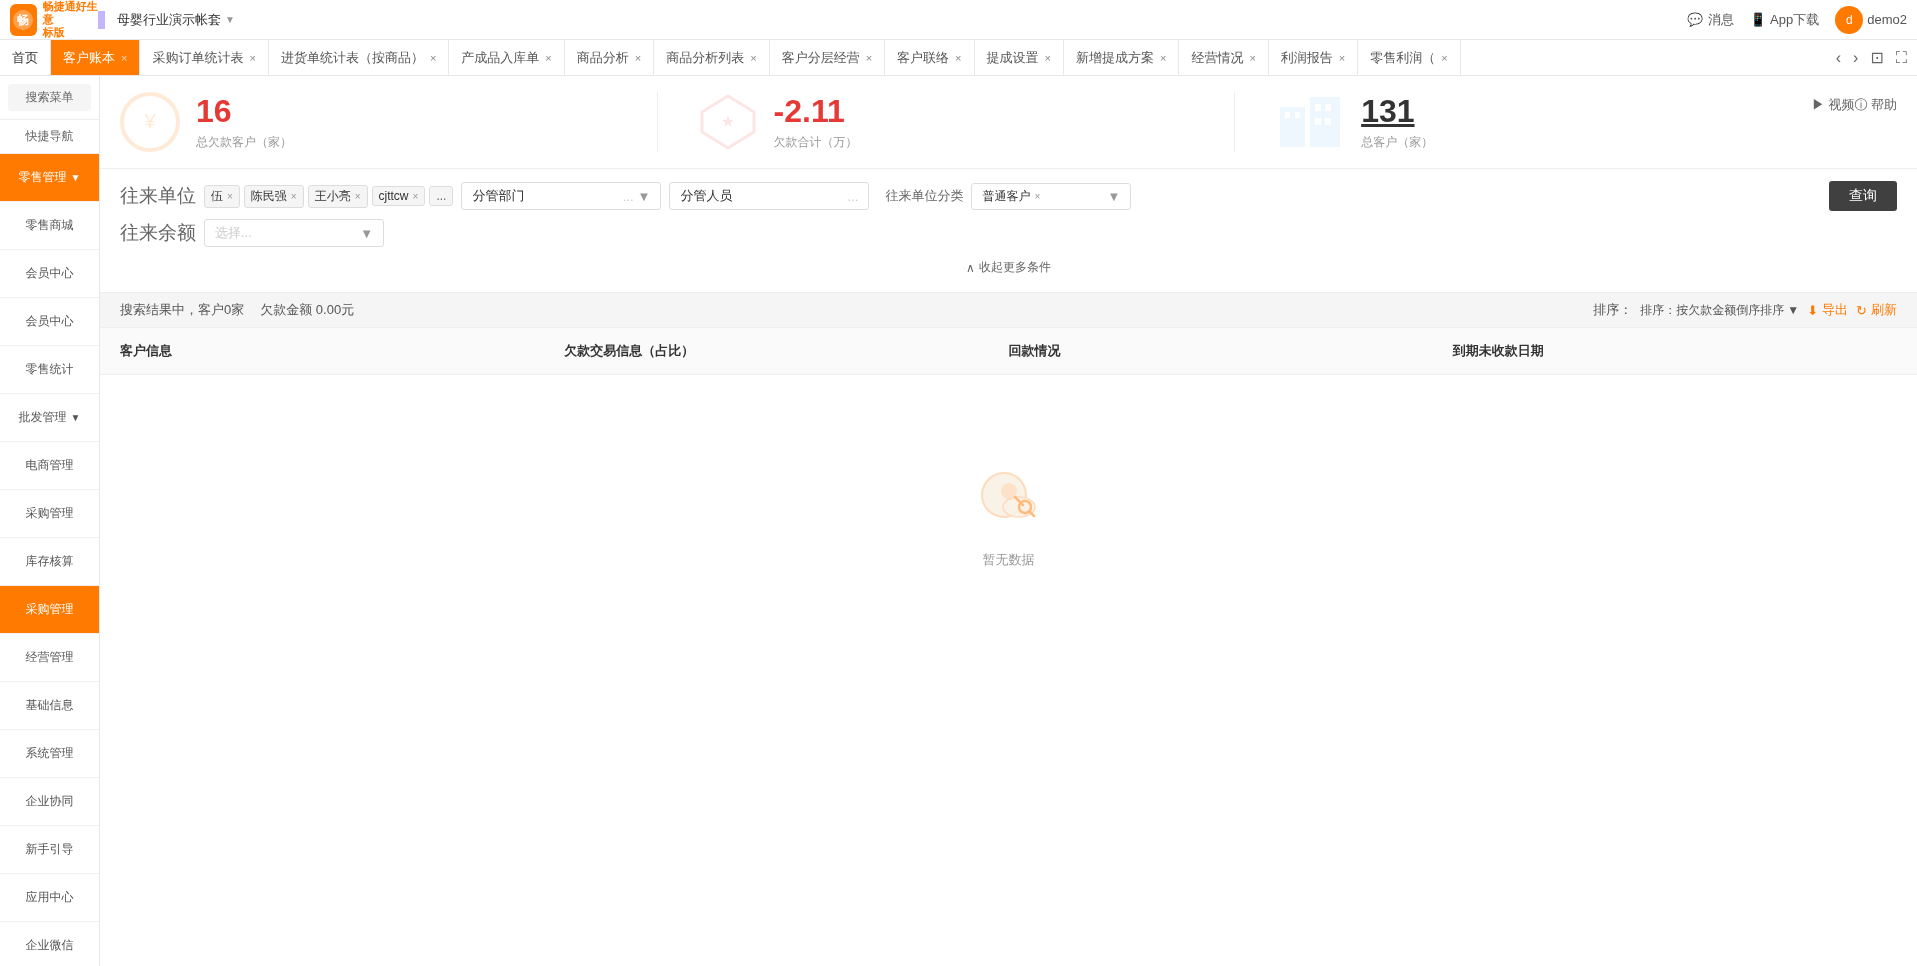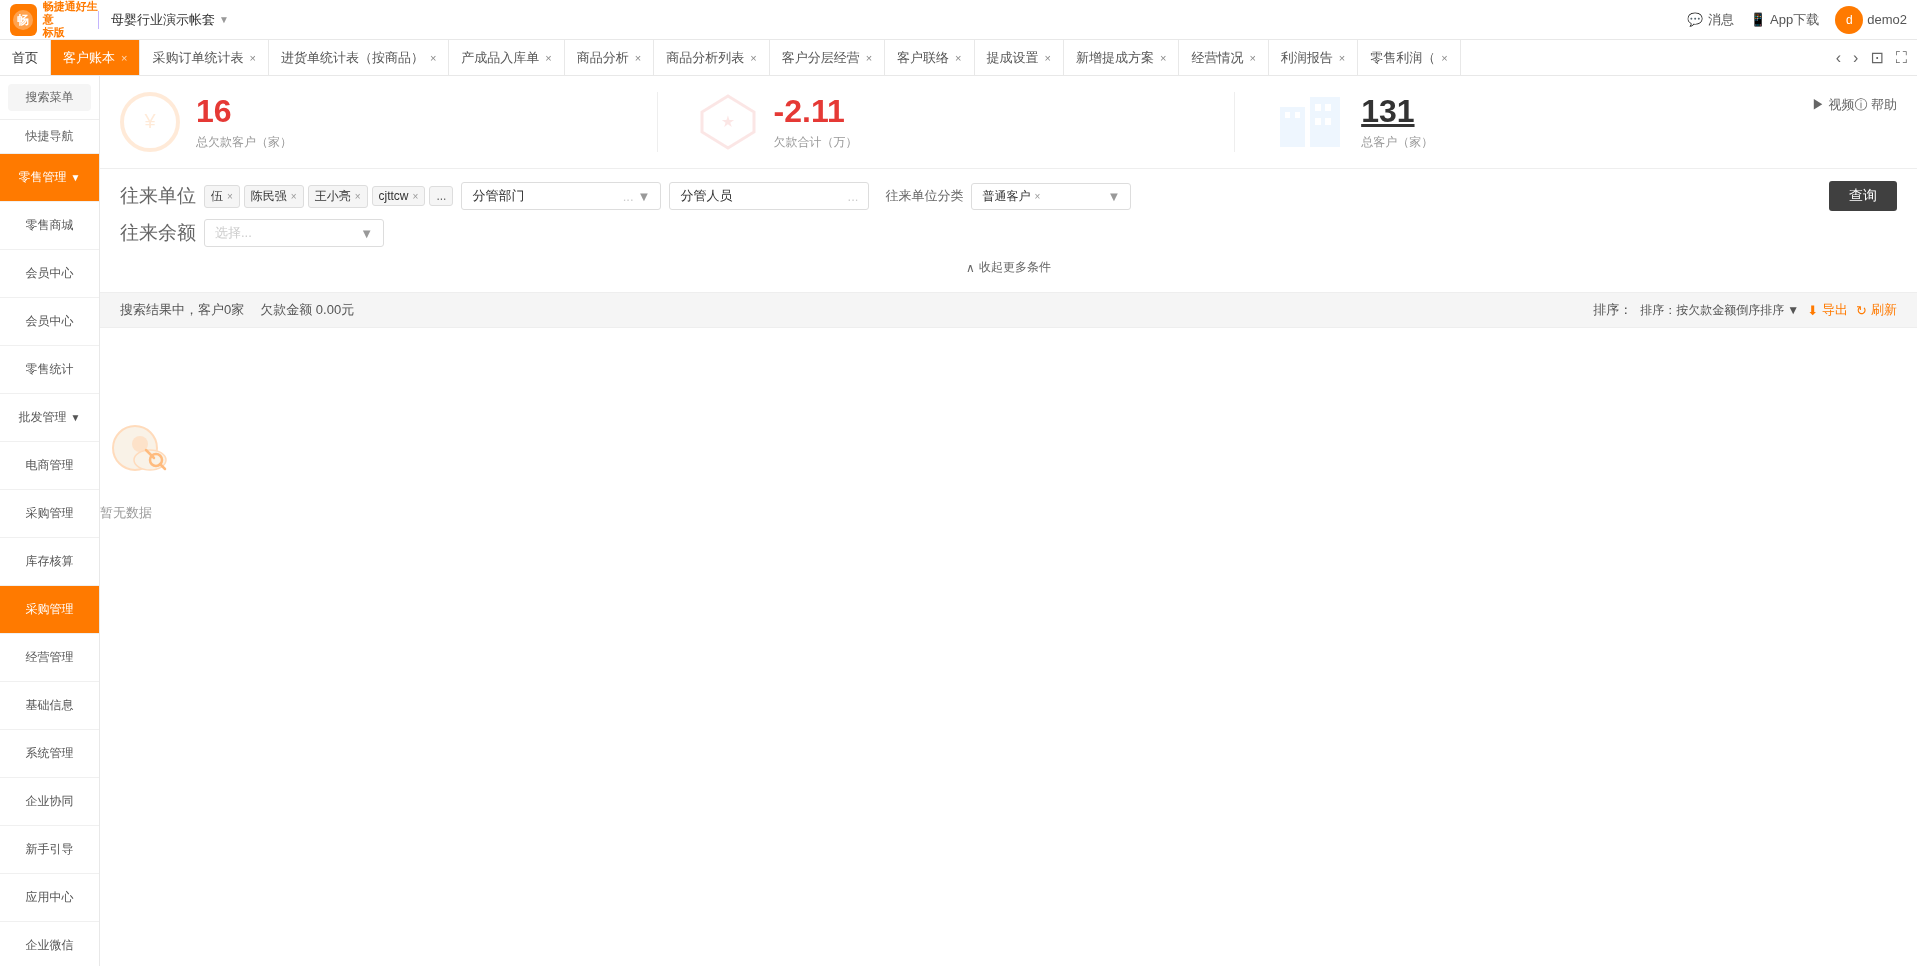--- a/index.html
+++ b/index.html
@@ -12,21 +12,21 @@
     }
     .logo-area {
       display: flex; align-items: center; width: 88px; gap: 6px; flex-shrink: 0;
     }
     .logo-icon {
       width: 32px; height: 32px; background: #ff7a00; border-radius: 6px;
       display: flex; align-items: center; justify-content: center; color: #fff; font-size: 16px; font-weight: bold;
     }
     .logo-text { font-size: 11px; color: #ff7a00; font-weight: bold; line-height: 1.2; }
     .enterprise-selector {
-      display: flex; align-items: center; gap: 4px; padding: 0 12px; border-left: 1px solid #c4b5fd;
+      display: flex; align-items: center; gap: 4px; padding: 0 12px; border-left: 7px solid #c4b5fd;
       font-size: 13px; color: #333; cursor: pointer; min-width: 180px;
     }
     .enterprise-selector .arrow { color: #999; font-size: 10px; }
     .top-right {
       margin-left: auto; display: flex; align-items: center; gap: 16px; font-size: 13px;
     }
     .top-right-item { display: flex; align-items: center; gap: 4px; cursor: pointer; color: #555; }
     .avatar { width: 28px; height: 28px; border-radius: 50%; background: #ff7a00; display: flex; align-items: center; justify-content: center; color: #fff; font-size: 12px; }
 
     
@@ -136,21 +136,21 @@
     .table-header {
       display: grid;
       grid-template-columns: 2fr 2fr 2fr 2fr;
       background: #fafafa; border-bottom: 1px solid #eee;
       padding: 10px 20px; font-size: 13px; font-weight: bold; color: #333;
     }
     .table-header-cell { padding: 4px 0; }
 
     
     .empty-state {
-      display: flex; flex-direction: column; justify-content: center;
+      display: flex; flex-direction: column; align-items: center; justify-content: center;
       padding: 80px 0; gap: 16px;
     }
     .empty-text { font-size: 13px; color: #999; }
   </style>
 </head>
 <body>
 
 <div class="top-bar">
   <div class="logo-area">
     <div class="logo-icon">
@@ -440,20 +440,26 @@
           <span>导出</span>
         </div>
         <div class="action-btn">
           <span>↻</span>
           <span>刷新</span>
         </div>
       </div>
     </div>
 
     <div class="data-table">
+      <div class="table-header">
+        <div class="table-header-cell">客户信息</div>
+        <div class="table-header-cell">欠款交易信息（占比）</div>
+        <div class="table-header-cell">回款情况</div>
+        <div class="table-header-cell">到期未收款日期</div>
+      </div>
 
       <div class="empty-state">
         <svg width="80" height="80" viewBox="0 0 80 80" opacity="0.5">
           <circle cx="35" cy="40" r="22" fill="#f5e6d0" stroke="#ffb87a" stroke-width="2"></circle>
           <ellipse cx="50" cy="52" rx="16" ry="10" fill="#f5e6d0" stroke="#ffb87a" stroke-width="1.5"></ellipse>
           <circle cx="40" cy="36" r="8" fill="#ffb87a" opacity="0.7"></circle>
           <line x1="46" y1="42" x2="54" y2="50" stroke="#ff7a00" stroke-width="2.5" stroke-linecap="round"></line>
           <circle cx="56" cy="52" r="6" fill="none" stroke="#ff7a00" stroke-width="2.5"></circle>
           <line x1="60" y1="56" x2="65" y2="61" stroke="#ff7a00" stroke-width="2.5" stroke-linecap="round"></line>
         </svg>

